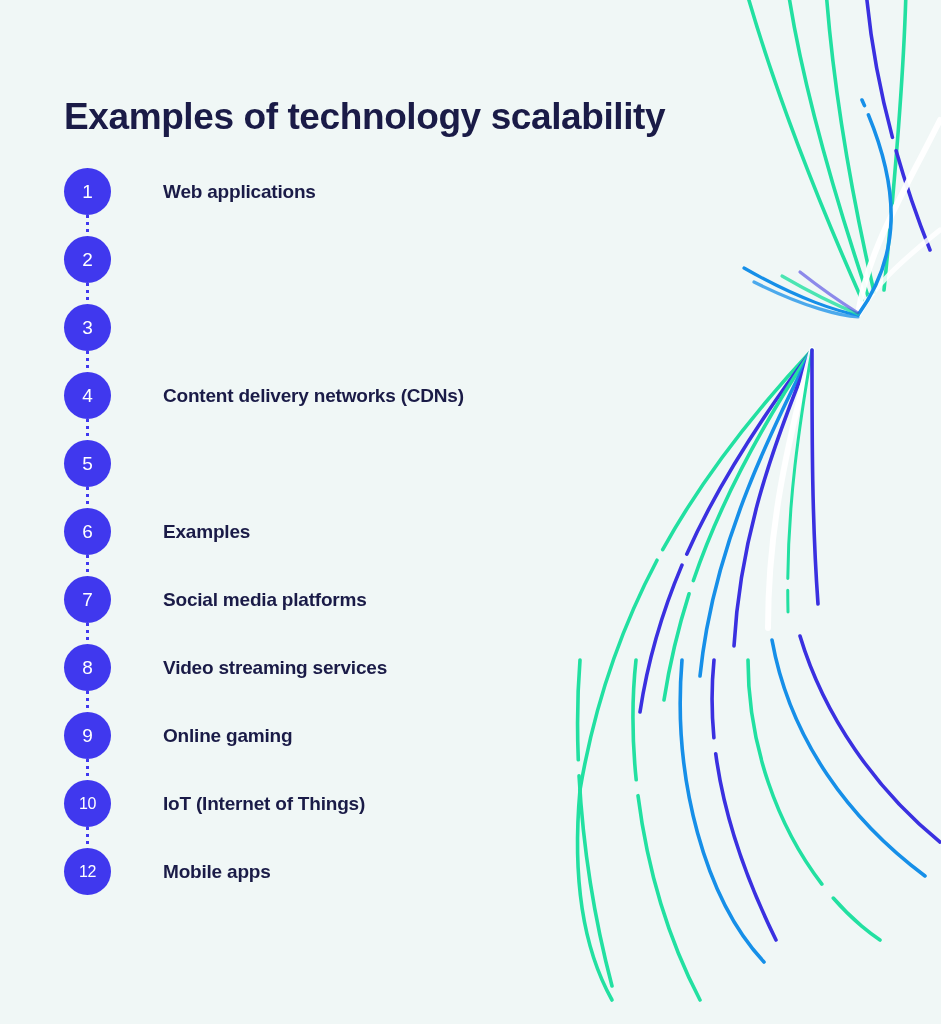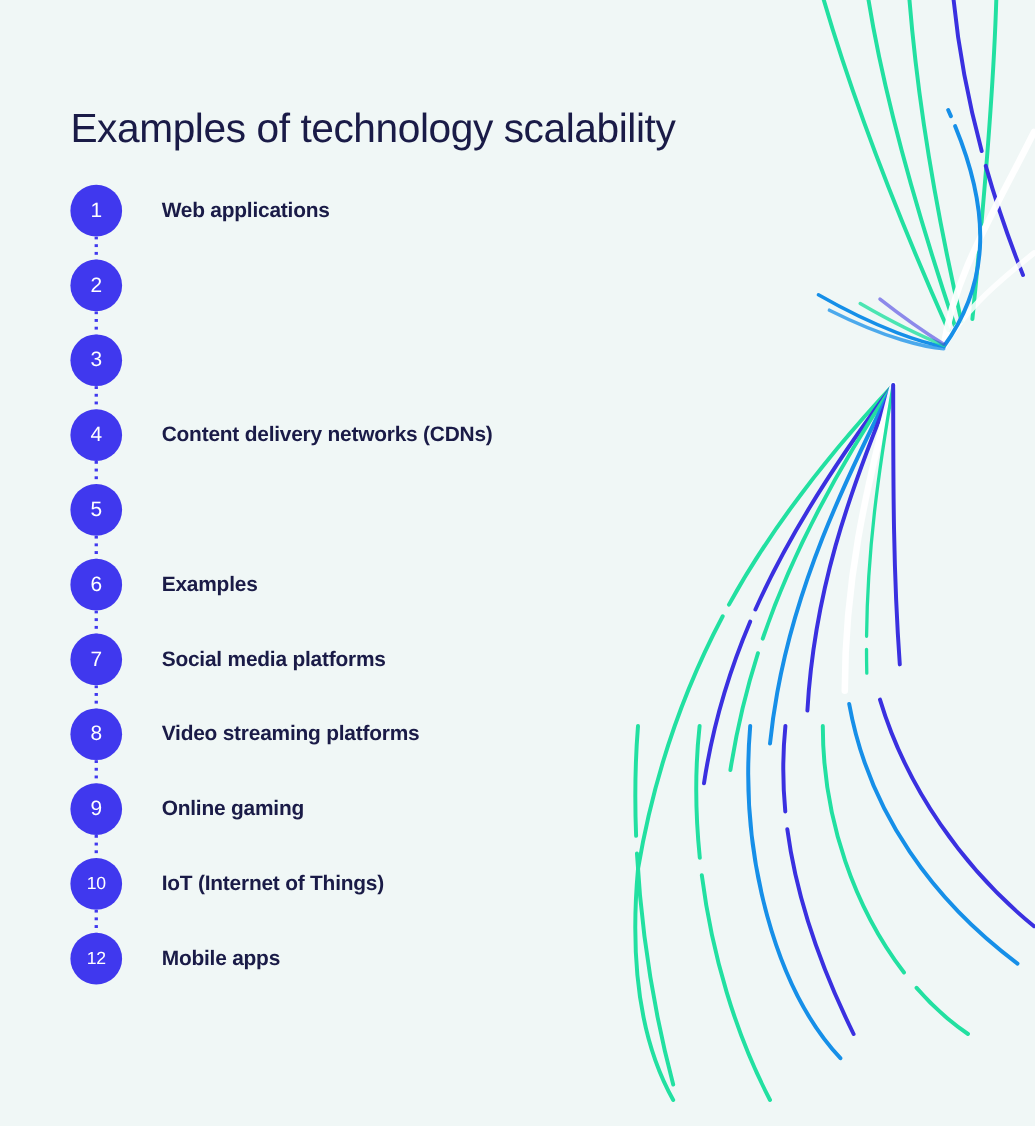--- a/index.html
+++ b/index.html
@@ -29,21 +29,21 @@
   }
 
   
   .page-title {
     position: absolute;
     left: 64px;
     top: 92px;
     margin: 0;
     font-size: 37px;
     line-height: 50px;
-    font-weight: normal;
+    font-weight: bold;
     letter-spacing: -0.4px;
     color: #1a1b47;
     white-space: nowrap;
   }
 
   
   .steps {
     position: absolute;
     left: 64px;
     top: 168px;
@@ -89,21 +89,21 @@
       #4038ee 0px, #4038ee 3px,
       transparent 3px, transparent 7px
     );
     background-size: 3px 7px;
     background-repeat: repeat-y;
     z-index: 1;
   }
   .step:last-child::before { display: none; }
 
   .step-label {
-    margin-left: 36px;
+    margin-left: 52px;
     padding-top: 12px;
     font-size: 19px;
     font-weight: bold;
     line-height: 24px;
     letter-spacing: -0.2px;
     color: #1a1b47;
     white-space: nowrap;
   }
 </style>
 </head>
@@ -203,21 +203,21 @@
       <li class="step">
         <span class="step-badge">6</span>
         <span class="step-label">Examples</span>
       </li>
       <li class="step">
         <span class="step-badge">7</span>
         <span class="step-label">Social media platforms</span>
       </li>
       <li class="step">
         <span class="step-badge">8</span>
-        <span class="step-label">Video streaming platforms</span>
+        <span class="step-label">Video streaming services</span>
       </li>
       <li class="step">
         <span class="step-badge">9</span>
         <span class="step-label">Online gaming</span>
       </li>
       <li class="step">
         <span class="step-badge wide">10</span>
         <span class="step-label">IoT (Internet of Things)</span>
       </li>
       <li class="step">

